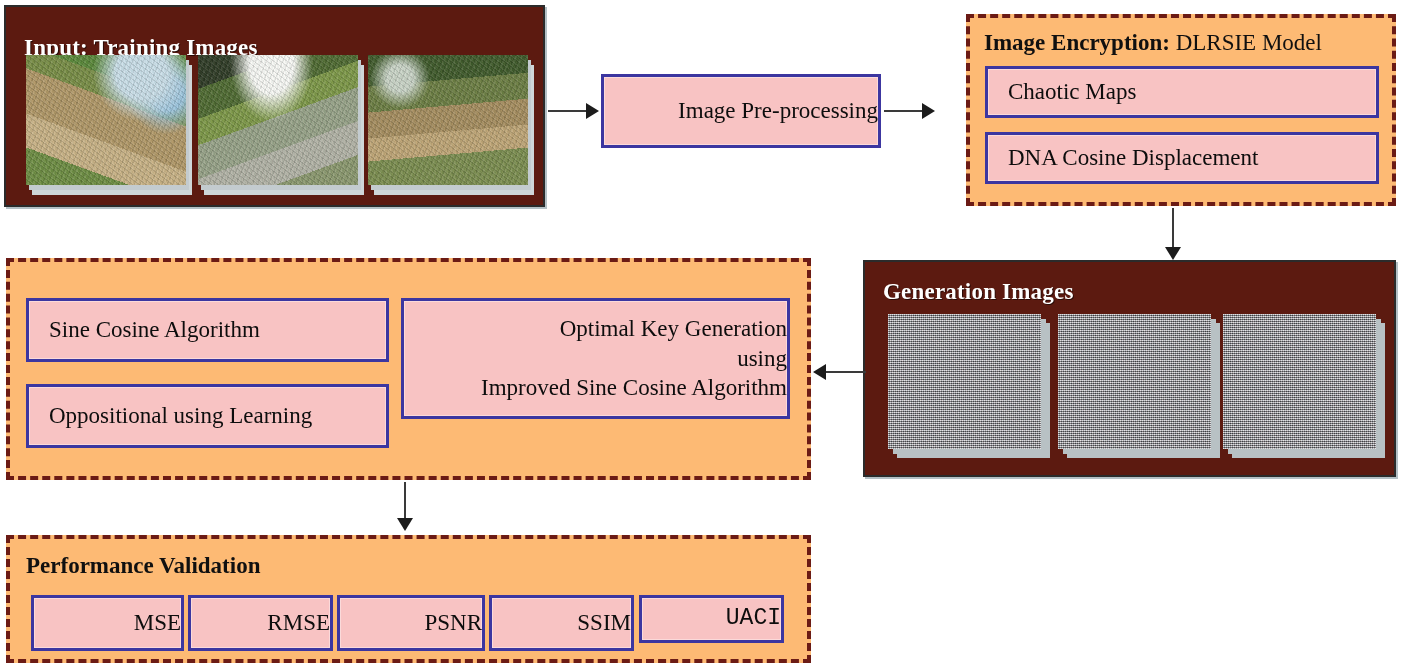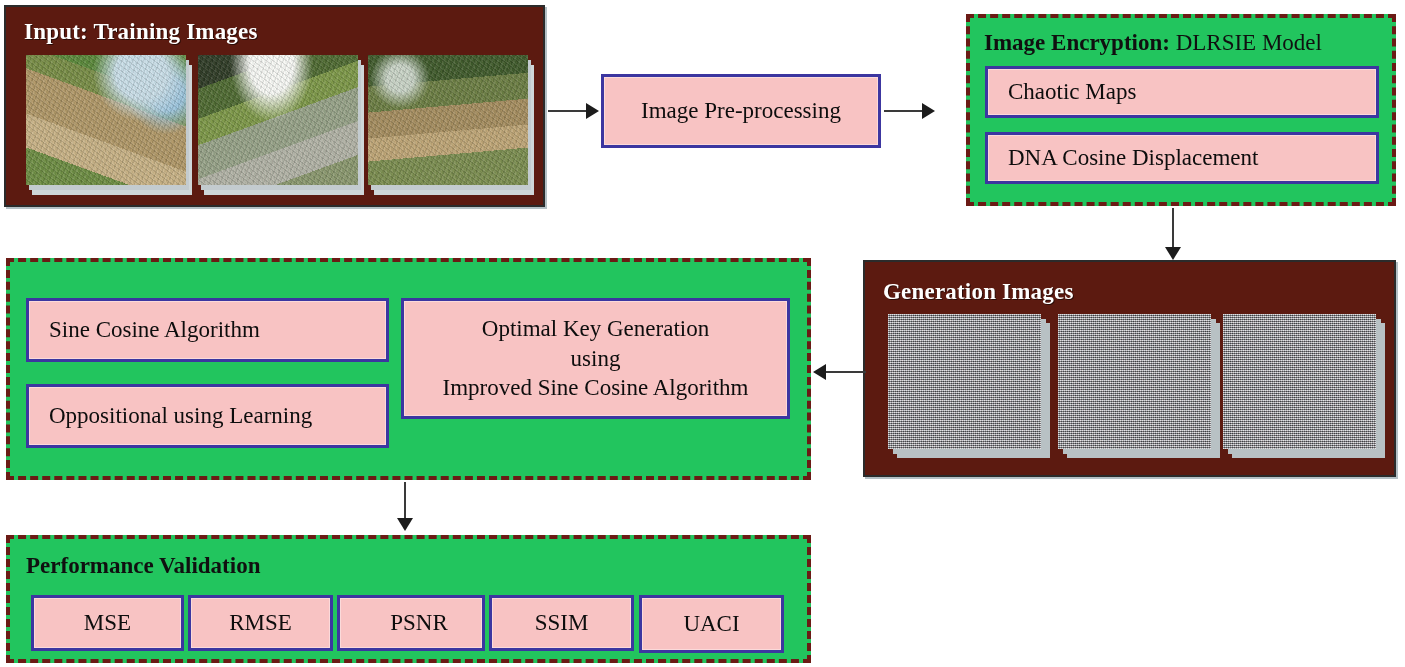--- a/index.html
+++ b/index.html
@@ -32,21 +32,21 @@
     color: #ffffff;
     font-weight: bold;
     font-size: 23px;
     letter-spacing: 0.2px;
     white-space: nowrap;
     text-shadow: 1px 1px 0 rgba(0,0,0,0.55);
   }
 
   
   .dashed-panel {
-    background: #22c55e;
+    background: #fdba74;
     border: 4px dashed #6B1B15;
   }
   .dashed-title {
     position: absolute;
     color: #101010;
     font-size: 23px;
     white-space: nowrap;
   }
   .dashed-title b { font-weight: bold; }
   .dashed-title span.reg { font-weight: normal; }
@@ -60,21 +60,21 @@
     box-shadow: inset 0 0 0 1px #FBDADA;
   }
   .pink-box .label {
     color: #0d0d0d;
     font-size: 23px;
     line-height: 1.28;
     white-space: pre-line;
     width: 100%;
   }
   .pink-box.left  .label { text-align: left;   padding-left: 20px; }
-  .pink-box.center .label { text-align: center; }
+  .pink-box.center .label { text-align: right; }
 
   
   .thumb-stack { position: absolute; }
   .thumb {
     position: absolute;
     border: 0;
   }
   .thumb.shadow-a { background: #cfd6d8; }
   .thumb.shadow-b { background: #c3cbcf; }
 
@@ -133,21 +133,21 @@
   .arrow-head.left  { border-right: 13px solid #1c1c1c; border-top: 8px solid transparent; border-bottom: 8px solid transparent; }
   .arrow-head.down  { border-top: 13px solid #1c1c1c; border-left: 8px solid transparent; border-right: 8px solid transparent; }
 </style>
 </head>
 <body>
 
 <div id="canvas">
 
   <div class="abs maroon-panel" style="left:4px; top:5px; width:541px; height:202px;">
 
-    <div class="maroon-title" style="left:18px; top:12px;">Input: Training Images</div>
+    <div class="maroon-title" style="left:18px; top:28px;">Input: Training Images</div>
 
     <div class="thumb-stack" style="left:20px; top:48px; width:165px; height:140px;">
       <div class="thumb shadow-a" style="left:6px; top:10px; width:160px; height:130px;"></div>
       <div class="thumb shadow-b" style="left:3px; top:5px; width:160px; height:130px;"></div>
       <div class="photo p1" style="left:0; top:0; width:160px; height:130px;">
         <div class="grain"></div>
       </div>
     </div>
 
     <div class="thumb-stack" style="left:192px; top:48px; width:165px; height:140px;">
@@ -254,18 +254,18 @@
     </div>
 
     <div class="abs pink-box center" style="left:327px; top:56px; width:148px; height:56px;padding-left:16px;">
       <div class="label">PSNR</div>
     </div>
 
     <div class="abs pink-box center" style="left:479px; top:56px; width:145px; height:56px;">
       <div class="label">SSIM</div>
     </div>
 
-    <div class="abs pink-box center" style="left:629px; top:56px; width:145px; height:58px;">
+    <div class="abs pink-box center" style="left:629px; top:56px; width:145px; height:48px;font-family:Liberation Mono, monospace;">
       <div class="label">UACI</div>
     </div>
   </div>
 
 </div>
 
 </body></html>

